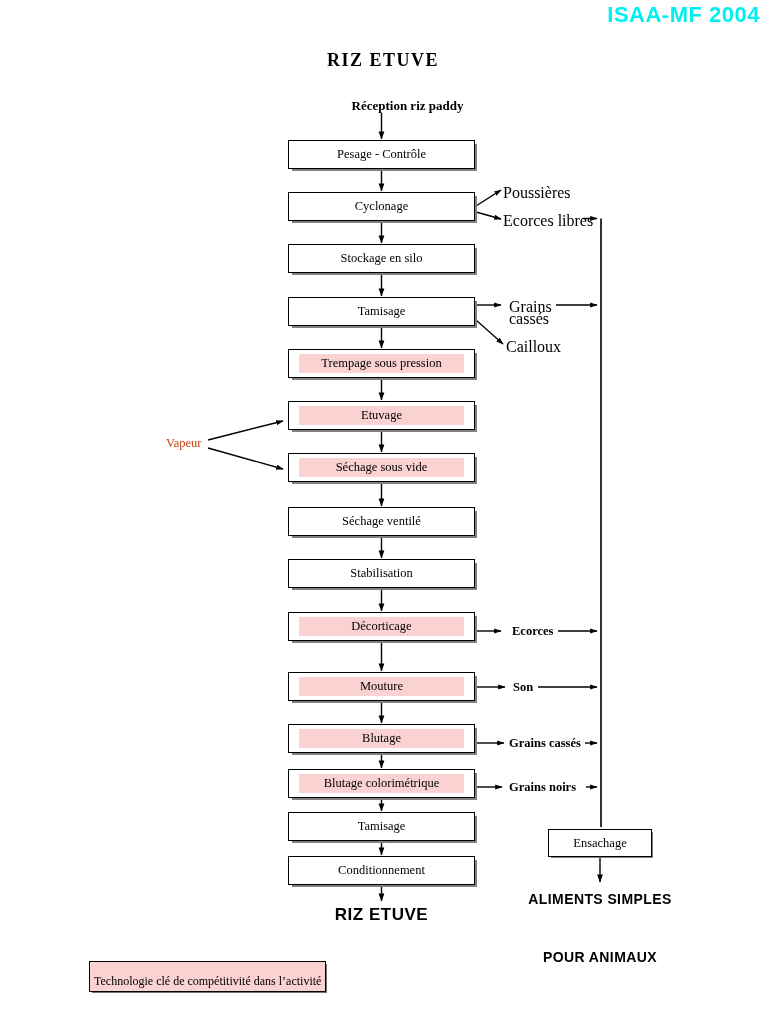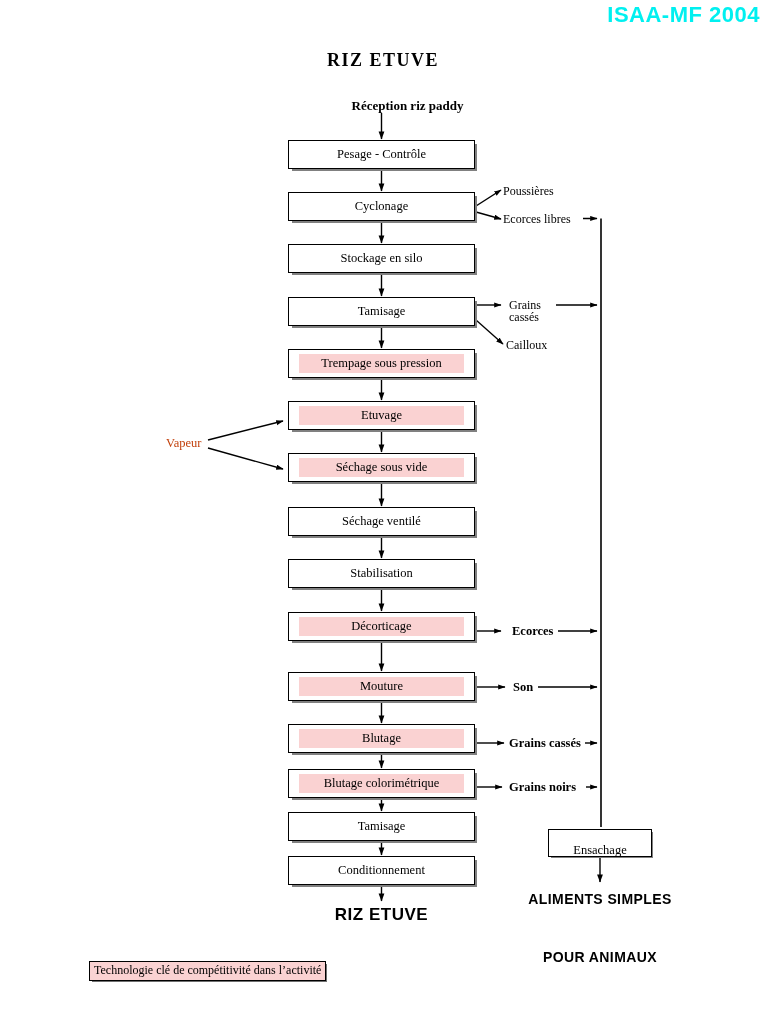--- a/index.html
+++ b/index.html
@@ -84,28 +84,27 @@
     top: 4px; bottom: 4px;
     background: #fad2d2;
     z-index: 1;
   }
 
   .box.ensachage {
     left: 548px;
     width: 104px;
     height: 28px;
     box-shadow: 2px 2px 0 -1px #808080;
-    align-items: flex-end;
   }
 
   
   .sidelbl {
     position: absolute;
     font-family: "Liberation Serif", serif;
-    font-size: 12px;
+    font-size: 16px;
     color: #000;
     white-space: nowrap;
   }
   .sidelbl.bold { font-weight: bold; font-size: 12.5px; }
 
   .vapeur {
     position: absolute;
     left: 166px; top: 436px;
     font-family: "Liberation Serif", serif;
     font-size: 12.5px;
@@ -133,21 +132,21 @@
     line-height: 1.3;
     letter-spacing: 0.4px;
     color: #000;
   }
   .out-animaux .l2 { display: block; margin-top: 40px; }
 
   
   .footnote {
     position: absolute;
     left: 89px; top: 961px;
-    padding: 1px 4px 2px 4px;
+    padding: 12px 4px 2px 4px;
     border: 1px solid #000;
     background: #fad2d2;
     font-family: "Liberation Serif", serif;
     font-size: 12px;
     color: #000;
     white-space: nowrap;
     box-shadow: 2px 2px 0 -1px #707070;
   }
 </style>
 </head>

